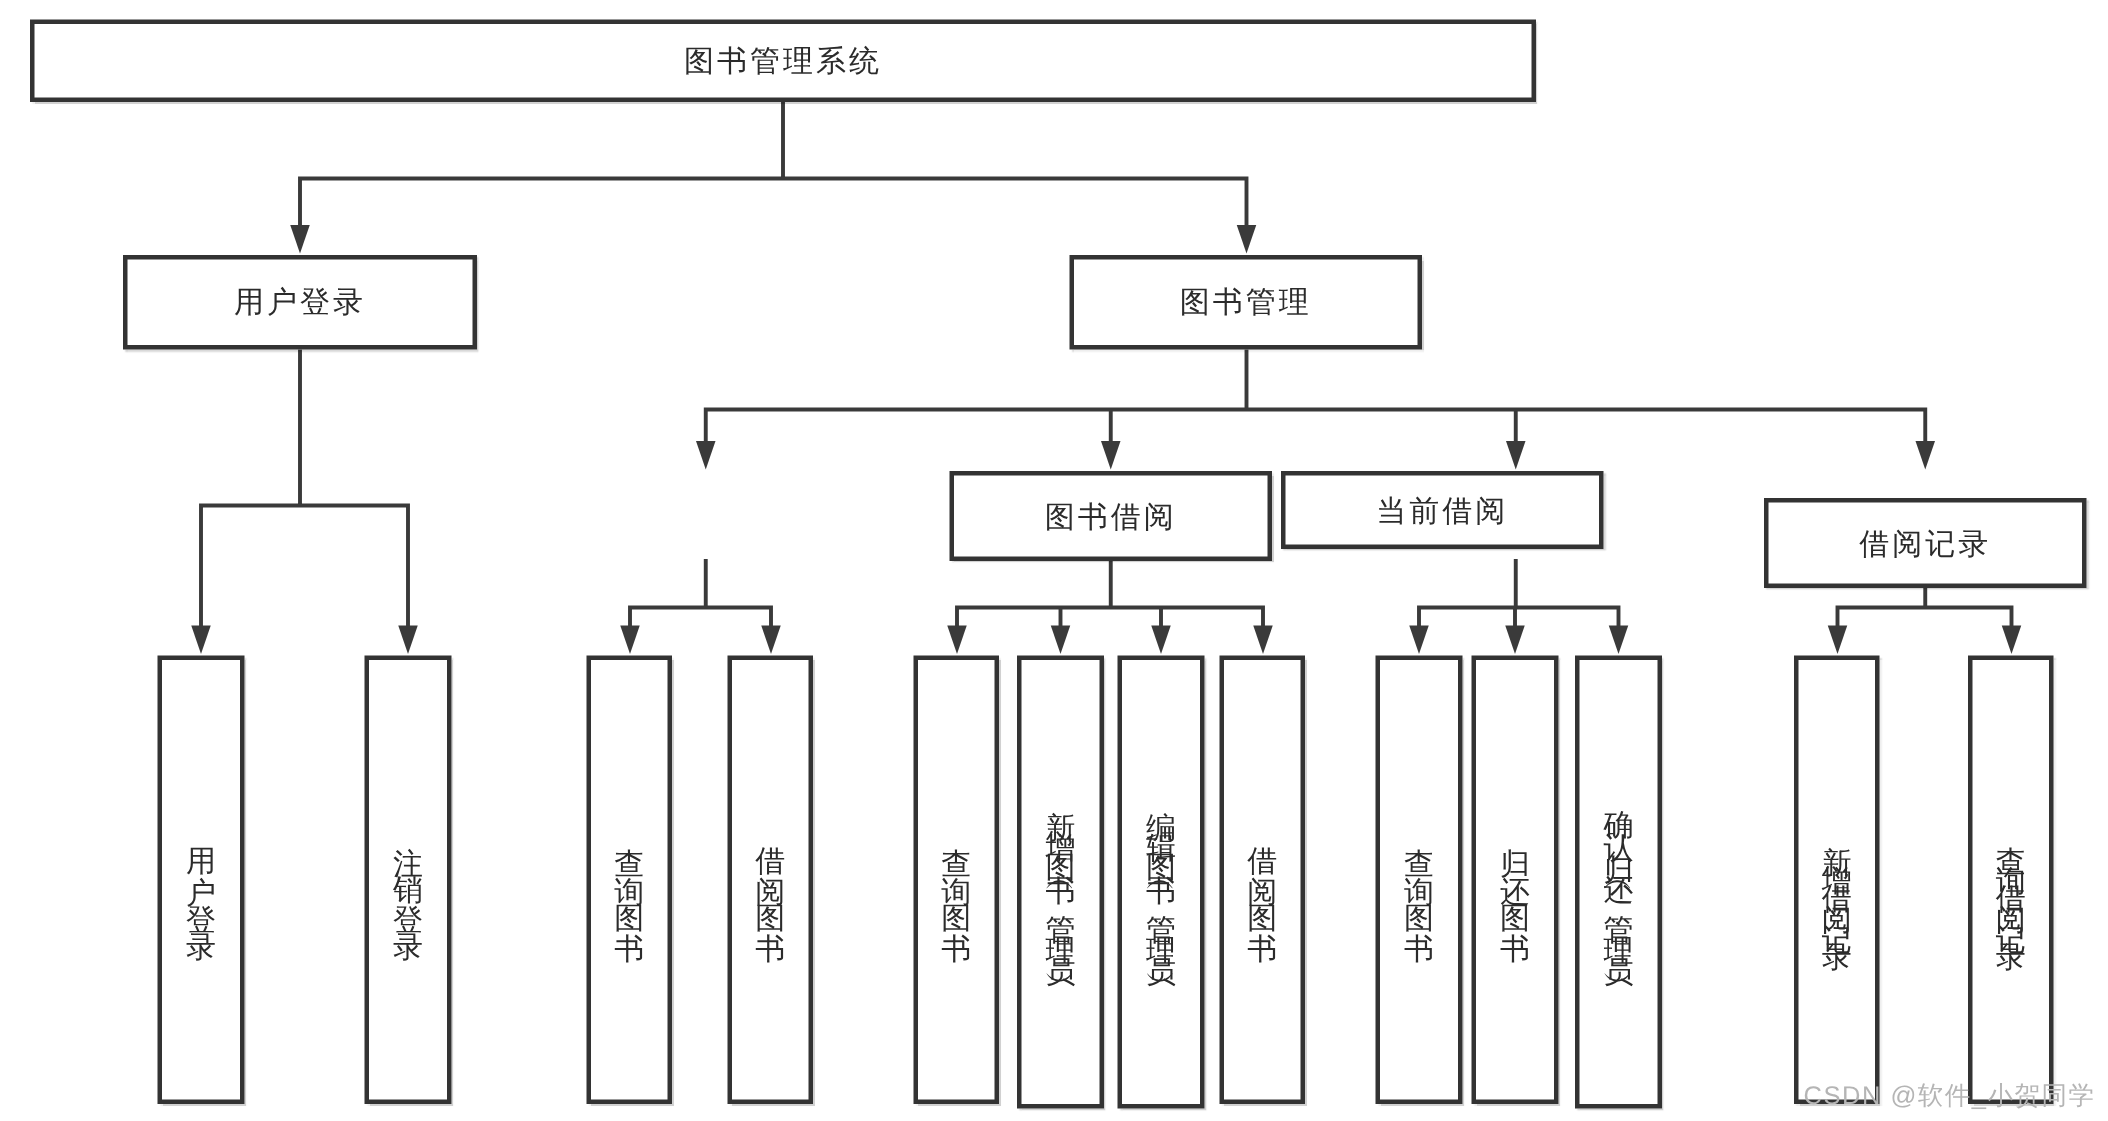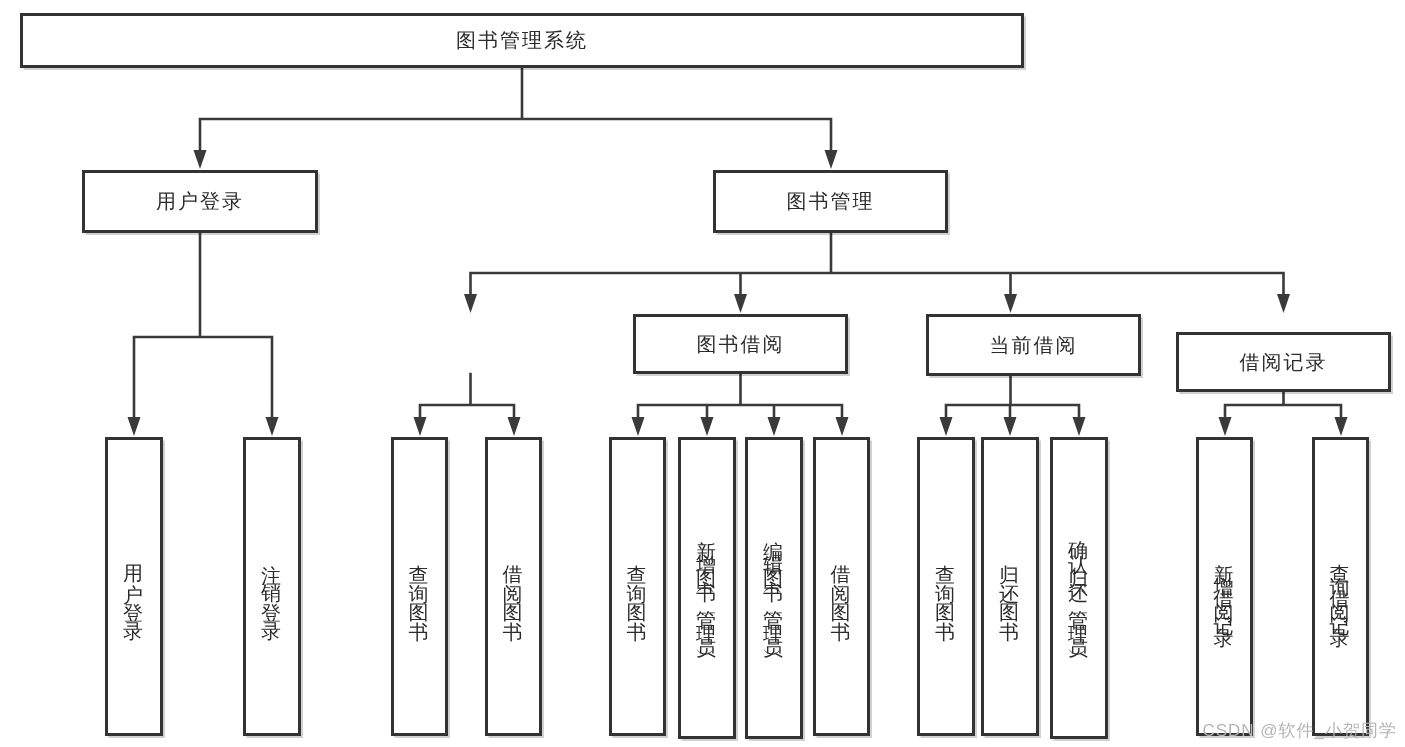--- a/index.html
+++ b/index.html
@@ -80,21 +80,21 @@
       <polygon points="1334.5,417 1347.5,417 1341,436"></polygon>
     </g>
   </svg>
 
   <div class="box" style="left:20px;top:13px;width:1004px;height:55px">图书管理系统</div>
 
   <div class="box" style="left:82px;top:170px;width:236px;height:63px">用户登录</div>
   <div class="box" style="left:713px;top:170px;width:235px;height:63px">图书管理</div>
 
   <div class="box" style="left:633px;top:314px;width:215px;height:60px">图书借阅</div>
-  <div class="box" style="left:926px;top:314px;width:215px;height:62px">当前借阅</div>
+  <div class="box" style="left:854px;top:314px;width:215px;height:52px">当前借阅</div>
   <div class="box" style="left:1176px;top:332px;width:215px;height:60px">借阅记录</div>
 
   <div class="box leaf" style="left:105px;top:437px;width:58px;height:299px">用户登录</div>
   <div class="box leaf" style="left:243px;top:437px;width:58px;height:299px">注销登录</div>
 
   <div class="box leaf" style="left:391px;top:437px;width:57px;height:299px">查询图书</div>
   <div class="box leaf" style="left:485px;top:437px;width:57px;height:299px">借阅图书</div>
 
   <div class="box leaf" style="left:609px;top:437px;width:57px;height:299px">查询图书</div>
   <div class="box leaf v8" style="left:678px;top:437px;width:58px;height:302px">新增图书（管理员）</div>

